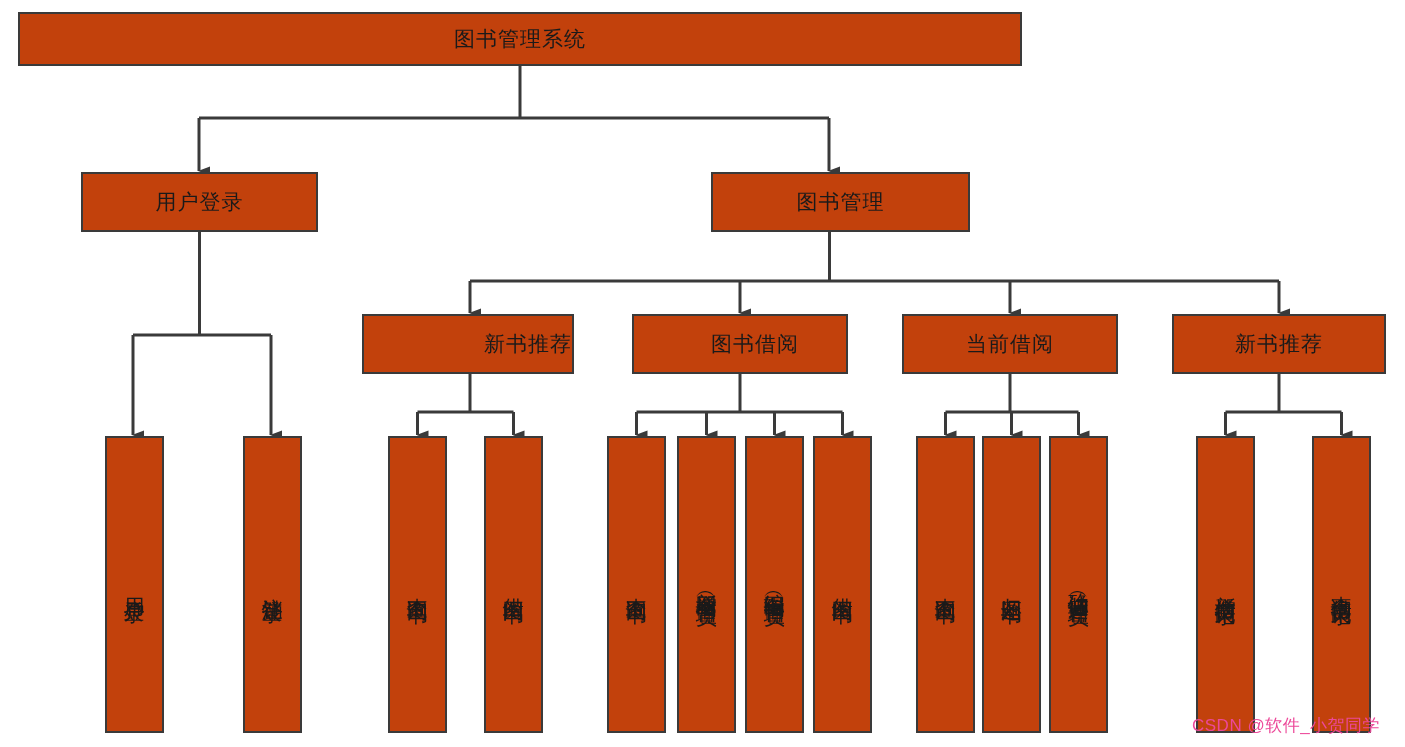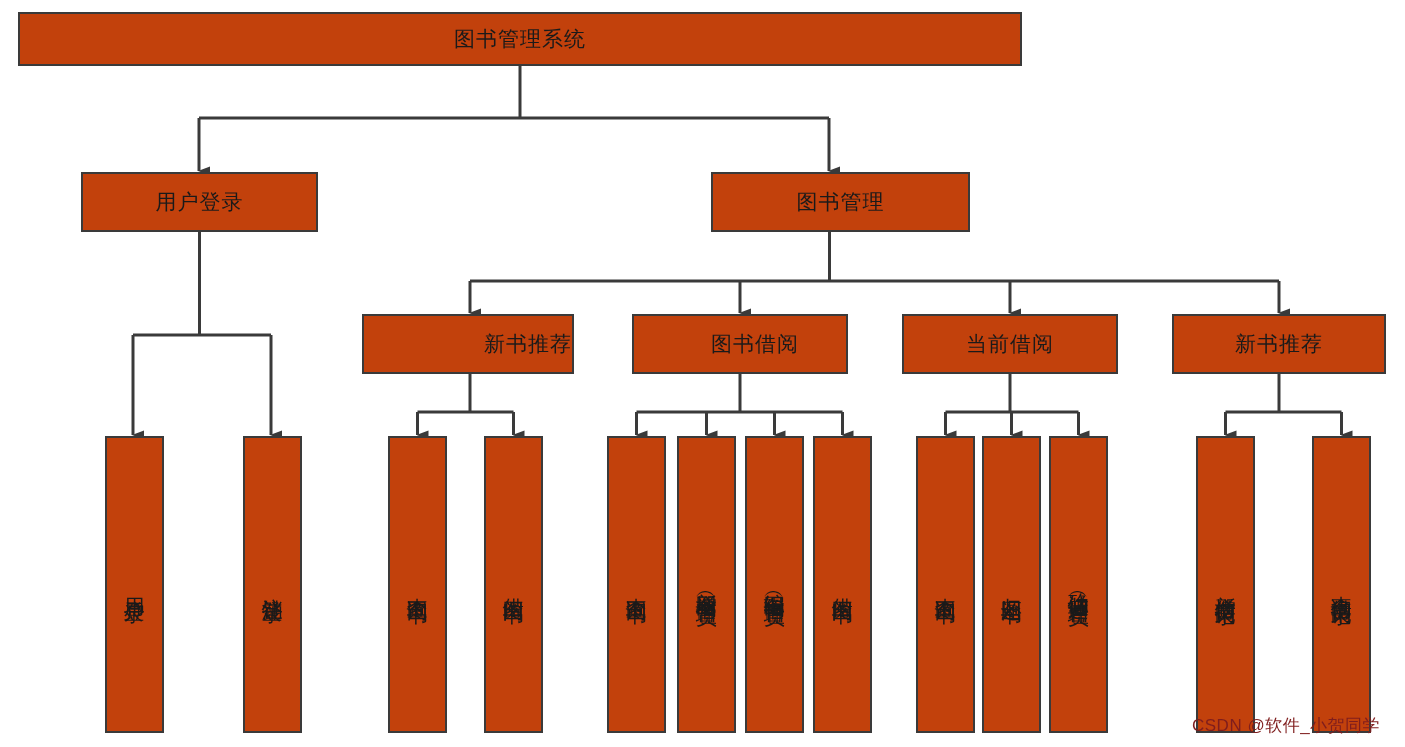--- a/index.html
+++ b/index.html
@@ -44,21 +44,21 @@
     text-orientation: upright;
     font-size: 21px;
     line-height: 1.12;
     letter-spacing: 2px;
     white-space: nowrap;
     padding: 4px 0;
   }
   .watermark {
     position: absolute;
     font-size: 17px;
-    color: #7f1d1d;
+    color: #ec4899;
     white-space: nowrap;
     letter-spacing: 0.5px;
   }
 </style>
 </head>
 <body>
 
 <div id="canvas">
 
   <svg id="wires" viewBox="0 0 1405 747" xmlns="http://www.w3.org/2000/svg">

